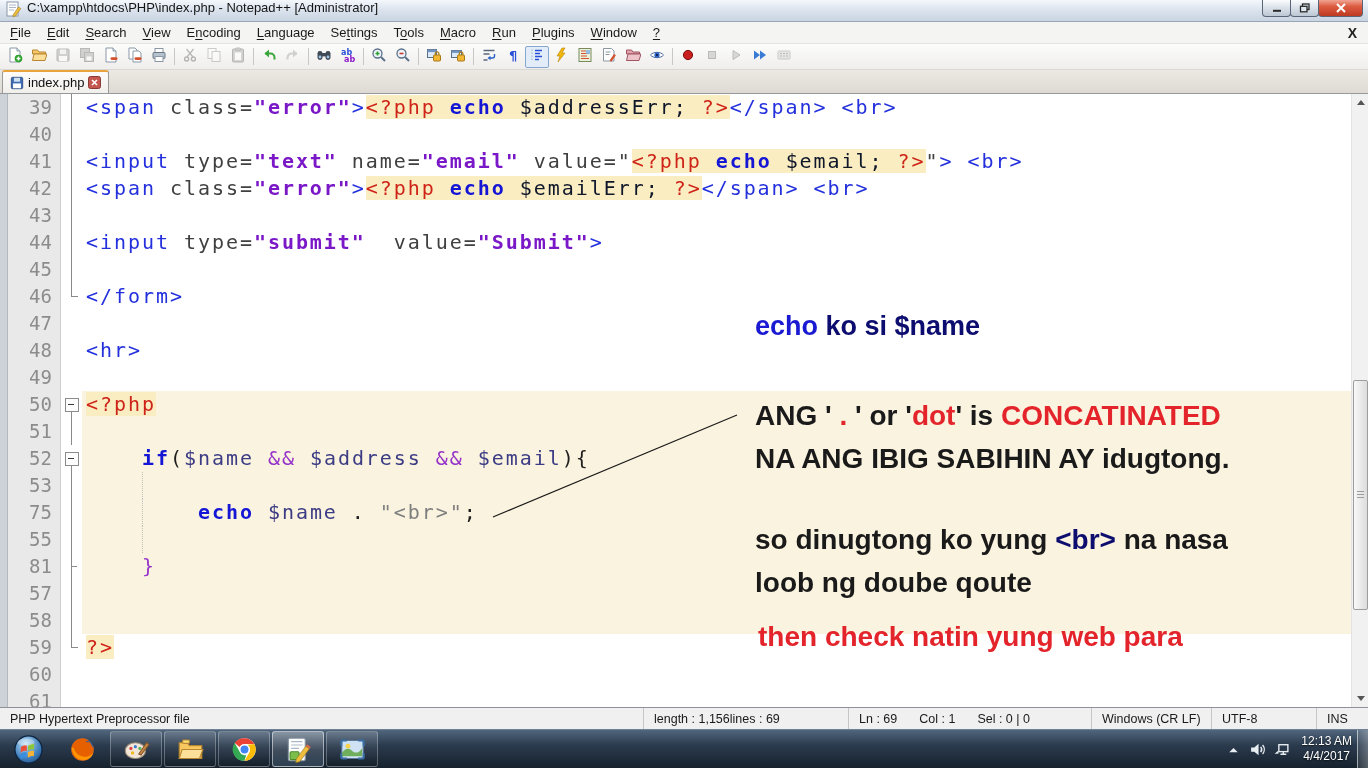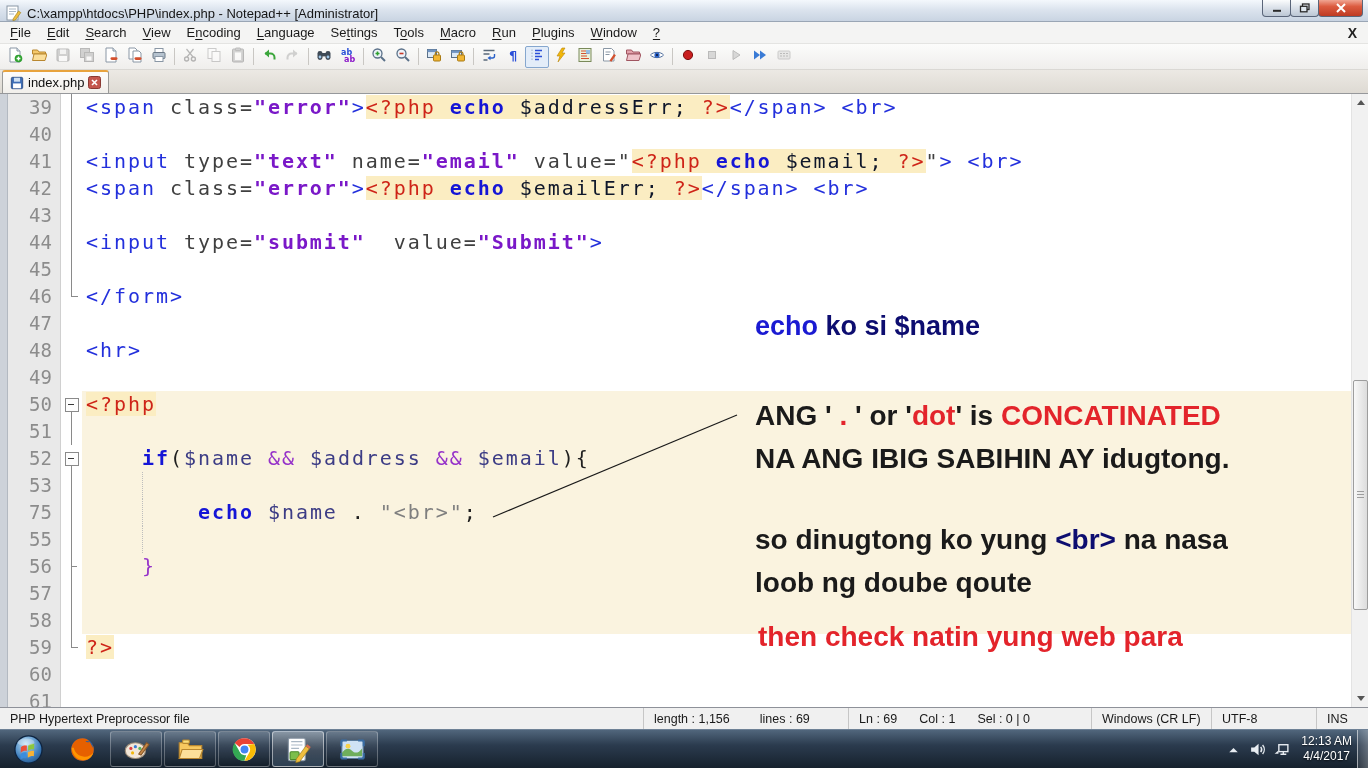--- a/index.html
+++ b/index.html
@@ -1,20 +1,20 @@
 <!DOCTYPE html>
 <html><head>
 <meta charset="utf-8">
 <style>
   *{box-sizing:border-box;margin:0;padding:0}
   html,body{width:1368px;height:768px;overflow:hidden;font-family:"Liberation Sans",sans-serif;background:#fff}
   .screen{position:relative;width:1368px;height:768px}
 
   
-  .titlebar{height:22px;background:linear-gradient(#F4F8FC,#DCE4EE 45%,#C9D4E2);border-bottom:1px solid #9AA6B5;display:flex;align-items:flex-end;position:relative}
+  .titlebar{height:22px;background:linear-gradient(#F4F8FC,#DCE4EE 45%,#C9D4E2);border-bottom:1px solid #9AA6B5;display:flex;align-items:flex-start;position:relative}
   .app-icon{margin:1px 5px 0 6px;display:flex}
   .title-text{font-size:13px;color:#151515}
   .winbtns{position:absolute;right:5px;top:0;display:flex}
   .wbtn{width:29px;height:17px;border:1px solid #5A6579;border-top:none;margin-left:-1px;display:flex;align-items:center;justify-content:center;background:linear-gradient(#FBFCFD,#DDE3EB 45%,#BCC7D4);border-radius:0 0 4px 4px}
   .wbtn.close{width:45px;background:linear-gradient(#F0A593,#DC5C41 40%,#BE3A22);border-radius:0 0 4px 4px}
 
   
   .menubar{height:22px;background:#F4F4F3;border-bottom:1px solid #E4E4E2;display:flex;align-items:center;font-size:13px;color:#1a1a1a;position:relative;padding-left:2px}
   .menu-item{padding:2px 8px;cursor:default}
   .menu-item u{text-underline-offset:2px}
@@ -62,21 +62,21 @@
   .sarrow.up{top:0}.sarrow.down{bottom:0}
   .tri-up{width:0;height:0;border-left:4px solid transparent;border-right:4px solid transparent;border-bottom:5px solid #555}
   .tri-down{width:0;height:0;border-left:4px solid transparent;border-right:4px solid transparent;border-top:5px solid #555}
   .sthumb{position:absolute;left:1px;top:286px;width:15px;height:230px;background:linear-gradient(90deg,#F8F8F8,#DCDCDC);border:1px solid #9D9D9D;border-radius:2px}
   .sthumb i{position:absolute;left:3px;right:3px;top:50%;margin-top:-4px;height:8px;background:repeating-linear-gradient(#9D9D9D 0 1px,transparent 1px 3px)}
 
   
   .statusbar{height:22px;background:#F0F0F0;border-top:1px solid #8E9199;display:flex;align-items:stretch;font-size:12.5px;color:#1a1a1a}
   .st{display:flex;align-items:center;padding:0 10px;border-left:1px solid #C6C6C6}
   .st:first-child{border-left:none;flex:1}
-  .st-len{width:205px;gap:30px}.st-pos{width:243px;gap:22px}.st-eol{width:120px}.st-enc{width:105px}.st-ins{width:52px}
+  .st-len{width:205px;}.st-pos{width:243px;gap:22px}.st-eol{width:120px}.st-enc{width:105px}.st-ins{width:52px}
 
   
   .taskbar{height:39px;background:linear-gradient(#51667C,#2B3B4E 40%,#16212D);border-top:1px solid #6E8196;display:flex;align-items:center;position:relative}
   .tapp{width:52px;height:36px;margin-left:2px;display:flex;align-items:center;justify-content:center;border:1px solid rgba(255,255,255,.28);border-radius:3px;background:linear-gradient(rgba(255,255,255,.16),rgba(255,255,255,.04) 55%,rgba(0,0,0,.10))}
   .tapp svg{width:27px;height:27px}
   .tapp.noframe{border-color:transparent;background:none}
   .tapp.start{width:52px;border-color:transparent;background:none}
   .tapp.start svg{width:31px;height:31px}
   .tapp.active{background:linear-gradient(rgba(255,255,255,.34),rgba(255,255,255,.12) 55%,rgba(130,170,210,.22));border-color:rgba(255,255,255,.5)}
   .tray{position:absolute;right:16px;top:0;height:100%;display:flex;align-items:center;gap:7px}
@@ -441,21 +441,21 @@
         <div class="row"><span class="bm"></span><span class="ln">46</span><span class="fold f-end"></span><span class="code"><span class="sg-t">&lt;/form&gt;</span></span></div>
         <div class="row"><span class="bm"></span><span class="ln">47</span><span class="fold"></span><span class="code"></span></div>
         <div class="row"><span class="bm"></span><span class="ln">48</span><span class="fold"></span><span class="code"><span class="sg-t">&lt;hr&gt;</span></span></div>
         <div class="row"><span class="bm"></span><span class="ln">49</span><span class="fold"></span><span class="code"></span></div>
         <div class="row php"><span class="bm"></span><span class="ln">50</span><span class="fold f-box"><i></i></span><span class="code"><span class="sg-p">&lt;?php</span></span></div>
         <div class="row php"><span class="bm"></span><span class="ln">51</span><span class="fold f-v"></span><span class="code"></span></div>
         <div class="row php"><span class="bm"></span><span class="ln">52</span><span class="fold f-box"><i></i></span><span class="code"><span class="sg-x">    </span><span class="sg-k">if</span><span class="sg-x">(</span><span class="sg-r">$name</span><span class="sg-x"> </span><span class="sg-o">&amp;&amp;</span><span class="sg-x"> </span><span class="sg-r">$address</span><span class="sg-x"> </span><span class="sg-o">&amp;&amp;</span><span class="sg-x"> </span><span class="sg-r">$email</span><span class="sg-x">){</span></span></div>
         <div class="row php"><span class="bm"></span><span class="ln">53</span><span class="fold f-v"></span><span class="code"><span class="guide"></span></span></div>
         <div class="row php"><span class="bm"></span><span class="ln">75</span><span class="fold f-v"></span><span class="code"><span class="guide"></span><span class="sg-x">        </span><span class="sg-k">echo</span><span class="sg-x"> </span><span class="sg-r">$name</span><span class="sg-x"> . </span><span class="sg-s">"&lt;br&gt;"</span><span class="sg-x">;</span></span></div>
         <div class="row php"><span class="bm"></span><span class="ln">55</span><span class="fold f-v"></span><span class="code"><span class="guide"></span></span></div>
-        <div class="row php"><span class="bm"></span><span class="ln">56</span><span class="fold f-tee"></span><span class="code"><span class="sg-x">    </span><span class="sg-b">}</span></span></div>
+        <div class="row php"><span class="bm"></span><span class="ln">81</span><span class="fold f-tee"></span><span class="code"><span class="sg-x">    </span><span class="sg-b">}</span></span></div>
         <div class="row php"><span class="bm"></span><span class="ln">57</span><span class="fold f-v"></span><span class="code"></span></div>
         <div class="row php"><span class="bm"></span><span class="ln">58</span><span class="fold f-v"></span><span class="code"></span></div>
         <div class="row"><span class="bm"></span><span class="ln">59</span><span class="fold f-end"></span><span class="code"><span class="sg-p">?&gt;</span></span></div>
         <div class="row"><span class="bm"></span><span class="ln">60</span><span class="fold"></span><span class="code"></span></div>
         <div class="row"><span class="bm"></span><span class="ln">61</span><span class="fold"></span><span class="code"></span></div>
       </div>
     <svg class="pointer-line">
         <line id="pline" stroke="#1A1A1A" stroke-width="1.2" x1="493" y1="423" x2="737" y2="321"></line>
       </svg>
     <div id="annots">

